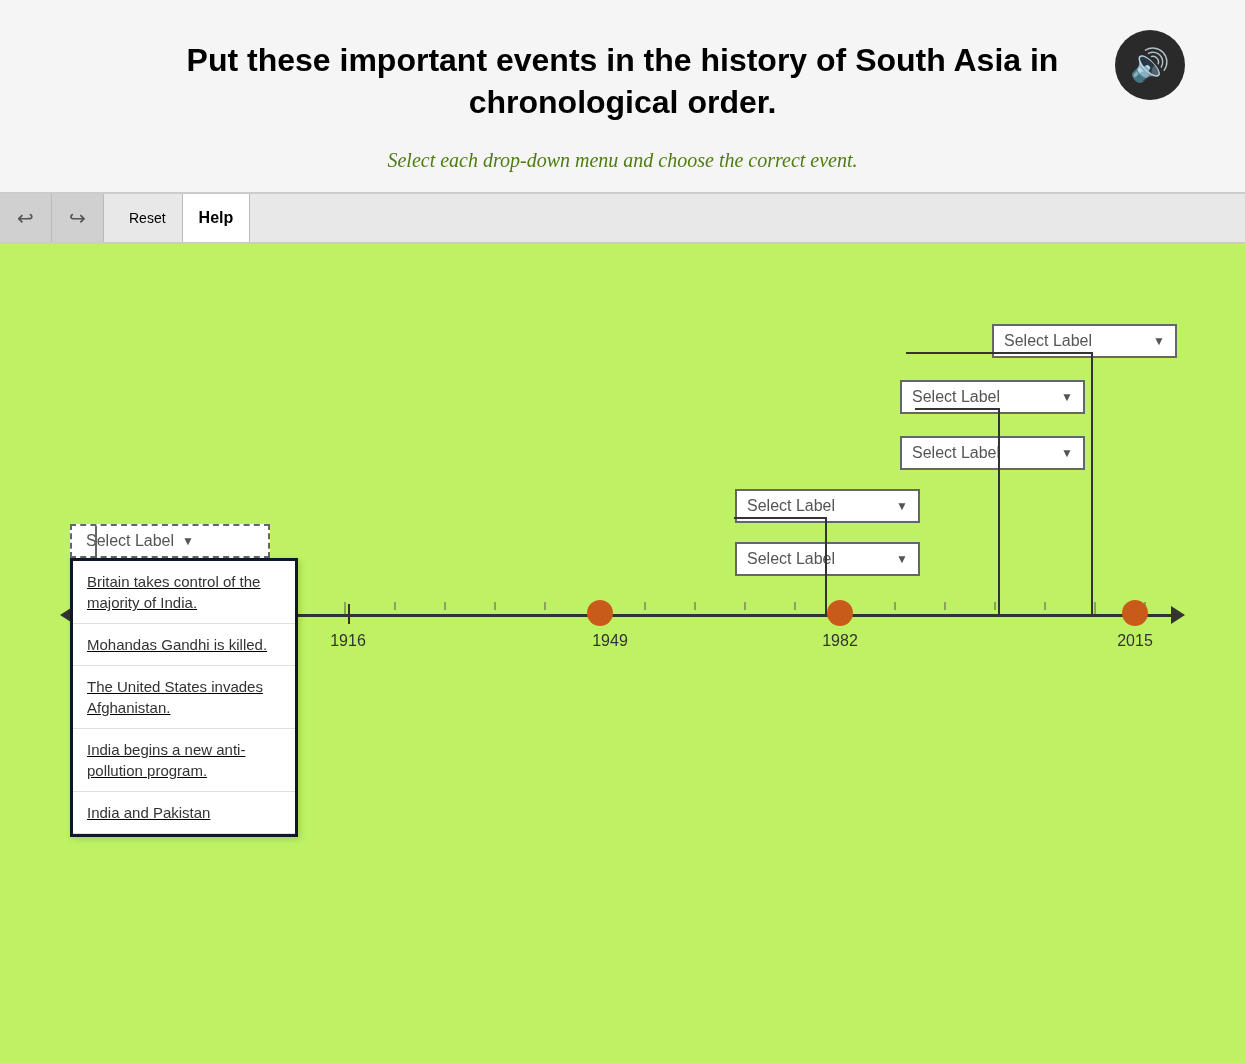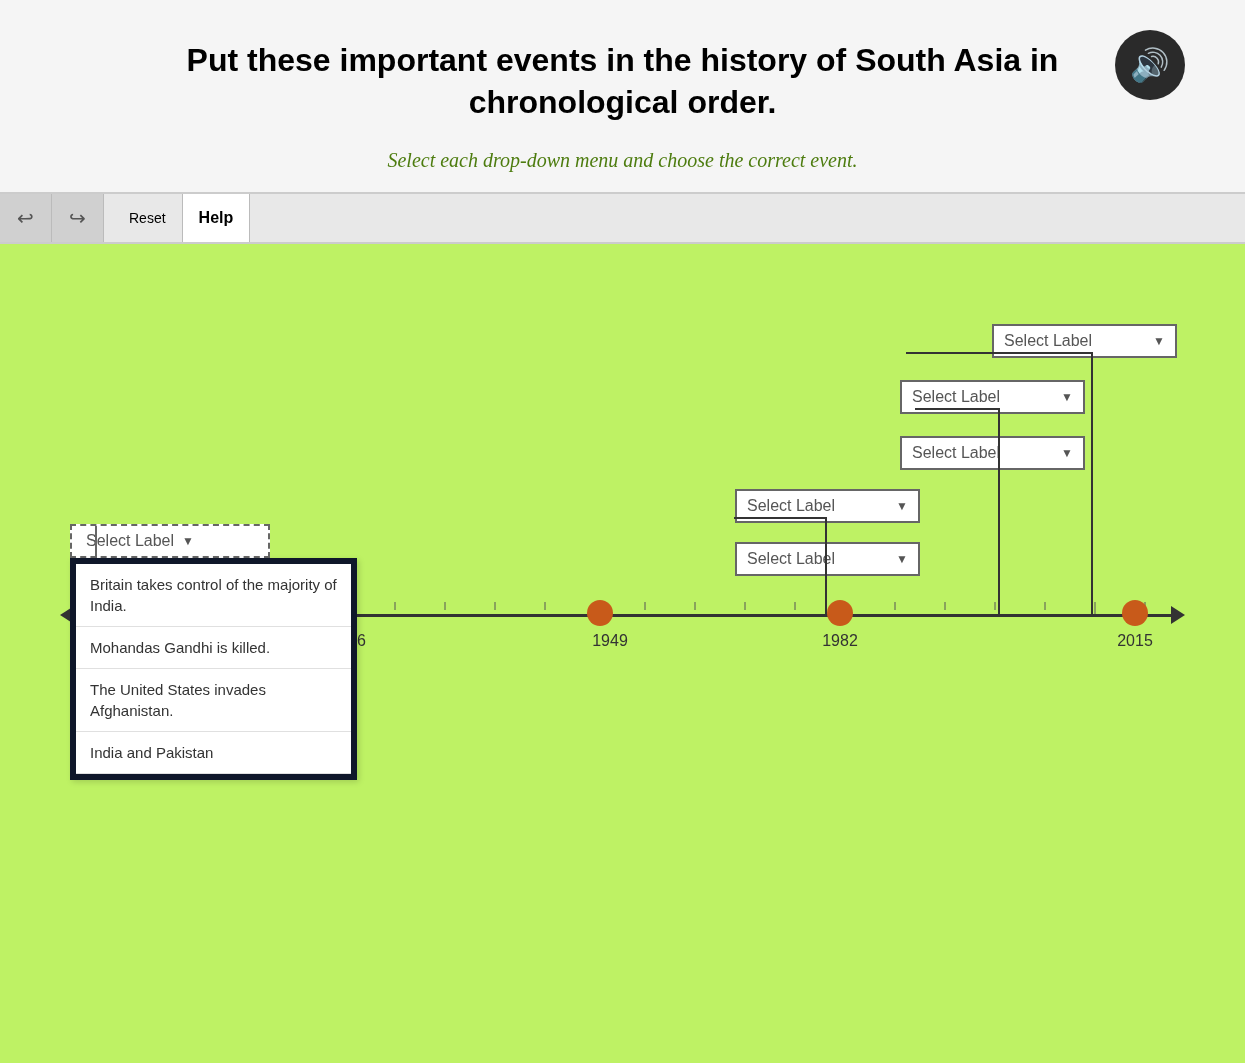--- a/index.html
+++ b/index.html
@@ -207,25 +207,26 @@
       display: flex;
       align-items: center;
       cursor: pointer;
       width: 200px;
     }
 
     .dropdown-menu {
       position: absolute;
       top: 100%;
       left: 0;
-      width: 287px;
+      width: 228px;
       background: white;
-      border: 6px solid #0f172a;
+      border: 3px solid #0f172a;
       z-index: 100;
       box-shadow: 2px 2px 6px rgba(0,0,0,0.15);
+      text-decoration: underline;
     }
 
     .dropdown-menu-item {
       padding: 10px 14px;
       font-size: 15px;
       font-family: Arial, sans-serif;
       color: #333;
       border-bottom: 1px solid #e0e0e0;
       cursor: pointer;
       line-height: 1.4;
@@ -340,20 +341,21 @@
     <div class="left-dropdown-container">
       <div class="left-dropdown-box">
         <span>Select Label</span>
         <span style="margin-left:8px;font-size:12px;color:#555;">▼</span>
       </div>
 
       <div class="dropdown-menu">
         <div class="dropdown-menu-item">Britain takes control of the majority of India.</div>
         <div class="dropdown-menu-item">Mohandas Gandhi is killed.</div>
         <div class="dropdown-menu-item">The United States invades Afghanistan.</div>
+        <div class="dropdown-menu-item">India begins a new anti-pollution program.</div>
         <div class="dropdown-menu-item">India and Pakistan</div>
       </div>
     </div>
 
     <div style="position:absolute; left:55px; top:242px; width:2px; height:92px; background:#666;"></div>
 
     <div style="position:absolute; top:318px; left:55px; right:55px; height:22px; overflow:hidden;">
       <svg width="100%" height="22" xmlns="http://www.w3.org/2000/svg">
 
         <line x1="0" y1="0" x2="0" y2="12" stroke="#555" stroke-width="1"></line>

